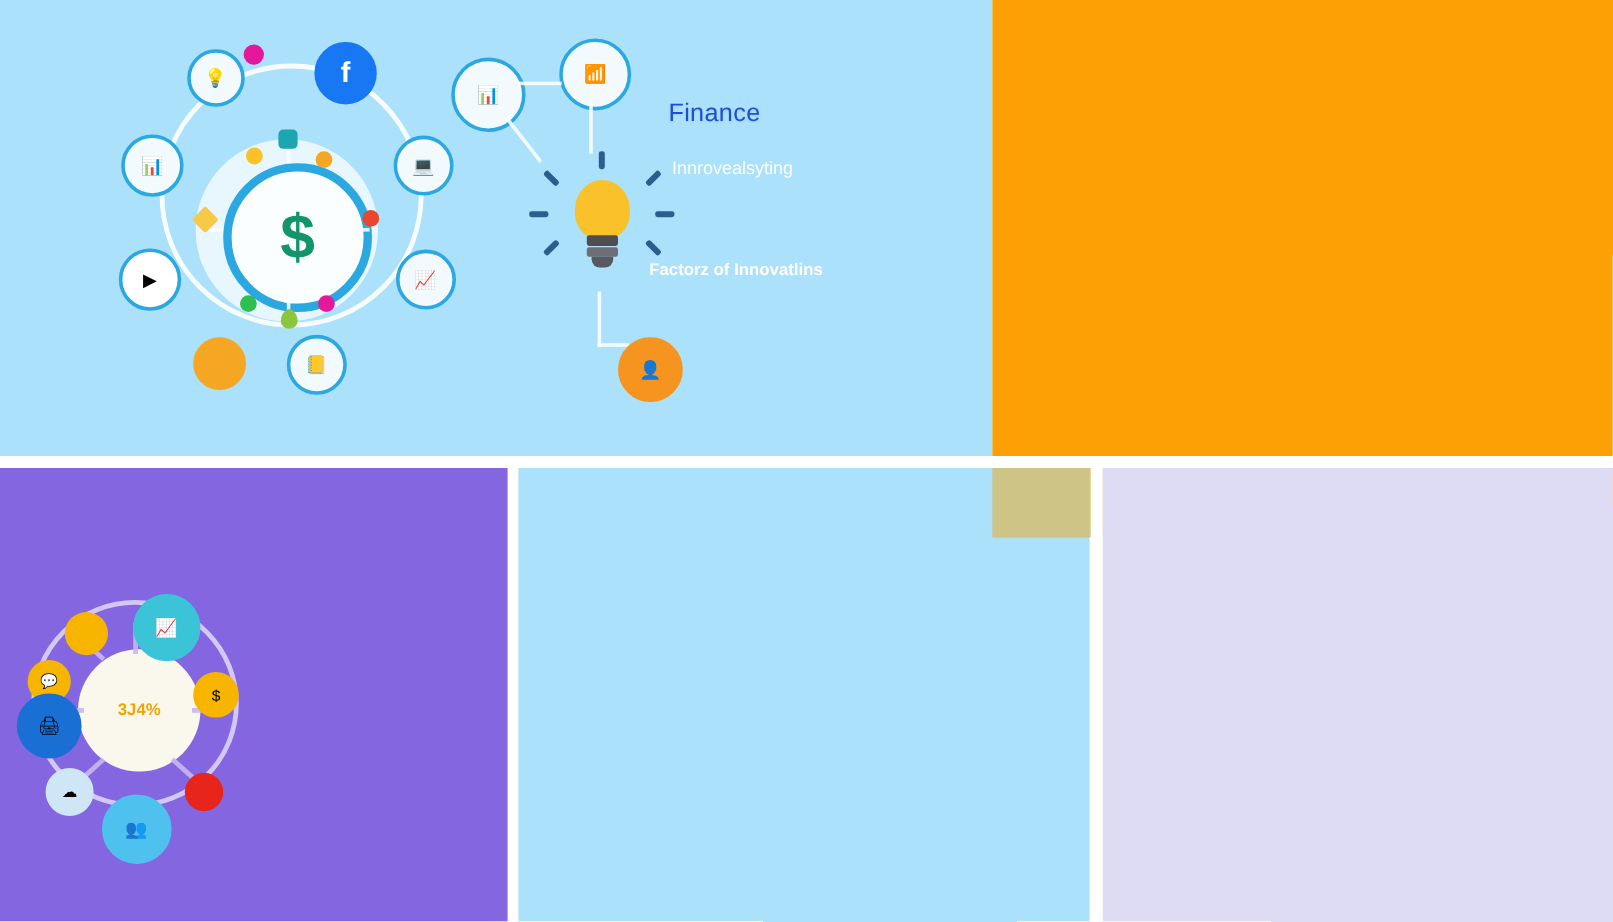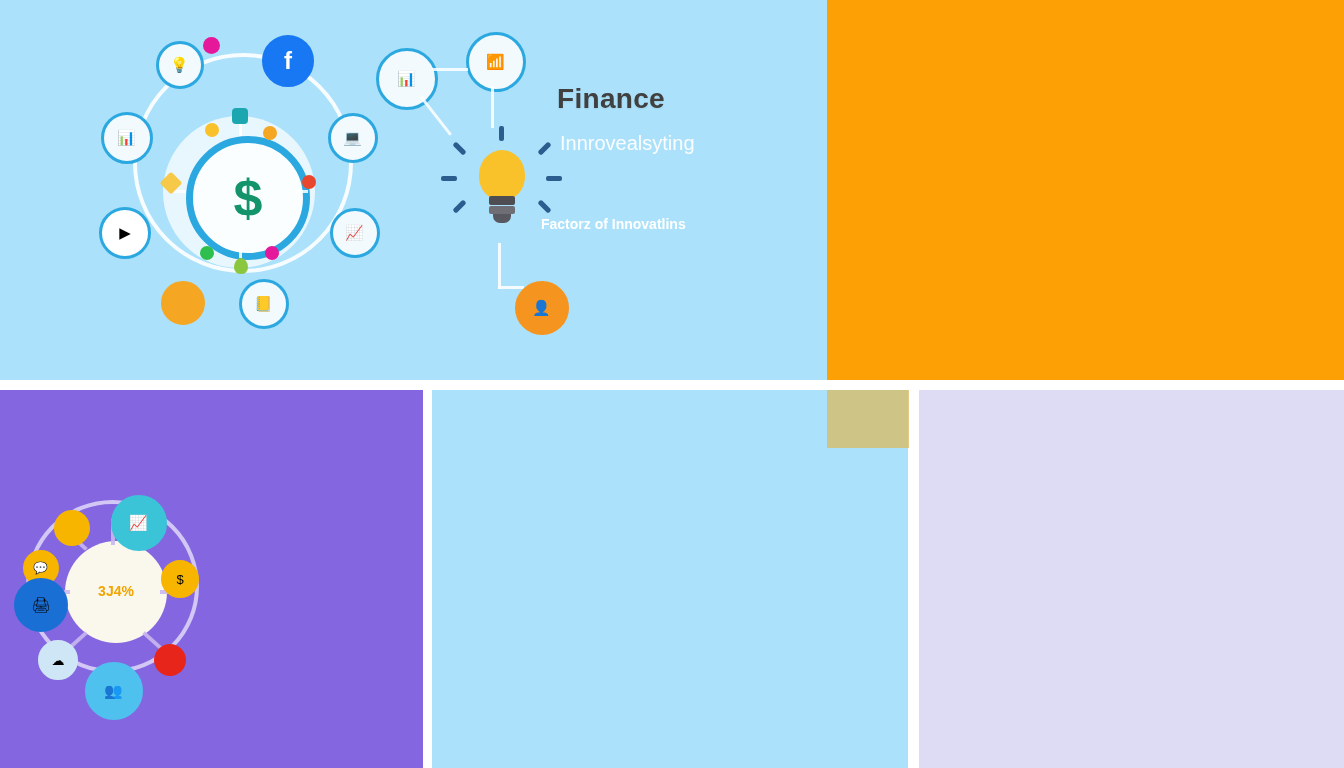--- a/index.html
+++ b/index.html
@@ -20,23 +20,23 @@
   #panel-delivery {left:919px;top:390px;width:425px;height:378px; background:#DEDCF4;}
 
   
   .tan-a{position:absolute;left:827px;top:390px;width:82px;height:58px;background:#D8B95E;opacity:.75;}
   .tan-b{position:absolute;left:919px;top:390px;width:425px;height:58px;background:#F8CE7C;}
 
   
   .t{position:absolute;white-space:pre-line;}
 
   
-  #fin-title{left:557px;top:83px;font-size:28px;font-weight:bold;color:#404040;letter-spacing:.3px;
+  #fin-title{left:557px;top:83px;font-size:21px;font-weight:normal;color:#1d4ed8;letter-spacing:.3px;
              text-shadow:0 1px 2px rgba(0,0,0,.08);}
-  #fin-sub  {left:560px;top:132px;font-size:20px;color:#fff;opacity:.95;}
+  #fin-sub  {left:560px;top:132px;font-size:15px;color:#fff;opacity:.95;}
   #fin-cap  {left:541px;top:216px;font-size:14px;color:#fff;font-weight:600;}
   #gear-pct{position:absolute;left:86px;top:583px;width:60px;text-align:center;font-size:14px;
             font-weight:bold;color:#F0A500;}
 
   
   .node{position:absolute;border-radius:50%;background:#F2FAFE;border:3px solid #2CA8E0;
         display:flex;align-items:center;justify-content:center;font-size:15px;}
   .dot{position:absolute;border-radius:50%;}
 
   .ring{position:absolute;border-radius:50%;border:4px solid #ffffff;opacity:.9;}

